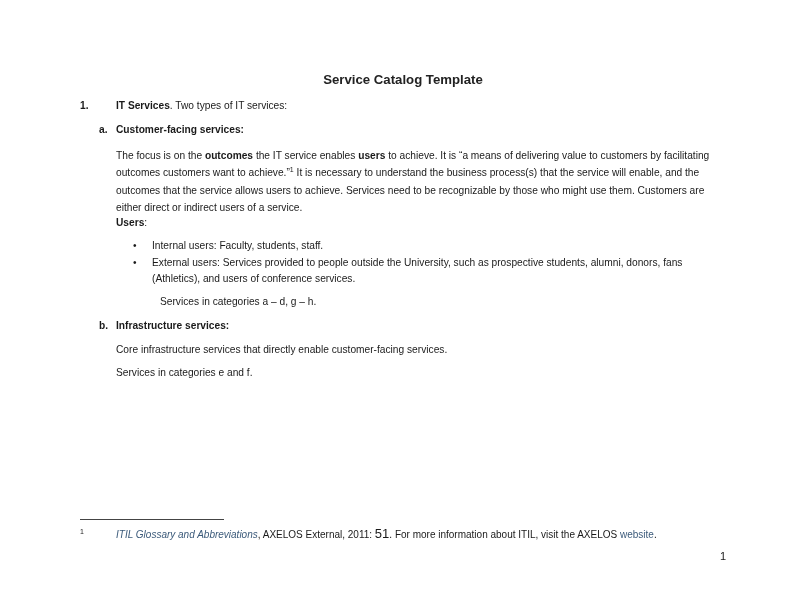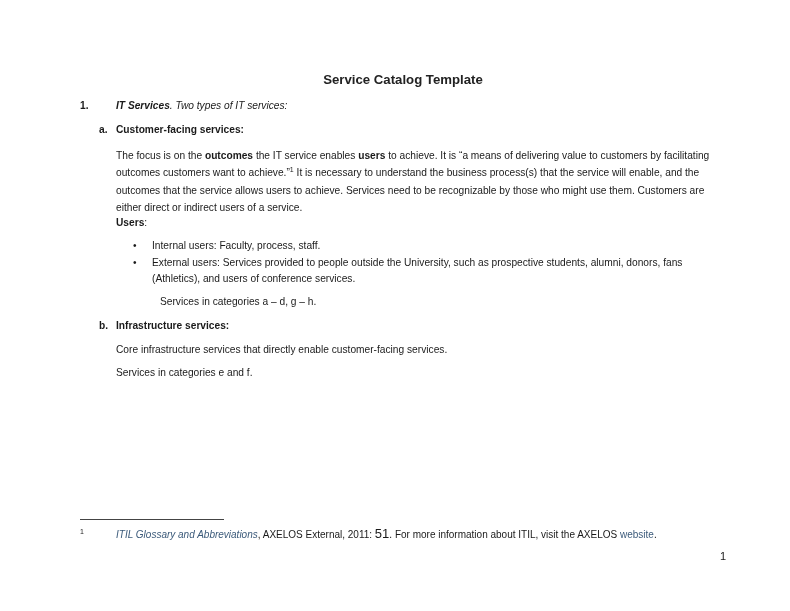--- a/index.html
+++ b/index.html
@@ -5,21 +5,21 @@
     html, body { margin: 0; padding: 0; background: #ffffff; }
     body {
       width: 790px; height: 611px; position: relative; overflow: hidden;
       font-family: "Liberation Sans", sans-serif; color: #1a1a1a;
       font-size: 10.2px;
     }
     .page { position: absolute; left: 8px; top: 0; width: 790px; height: 521px; border-radius: 11px; }
     .abs { position: absolute; white-space: nowrap; }
     .title { left: 0; width: 790px; top: 72px; text-align: center; font-weight: bold; font-size: 13.2px; color: #222; }
     .num1 { left: 72px; top: 100px; font-weight: bold; }
-    .line1 { left: 108px; top: 100px; font-style: italic; }
+    .line1 { left: 108px; top: 100px; }
     .suba { left: 91px; top: 124px; font-weight: bold; }
     .subatxt { left: 108px; top: 124px; font-weight: bold; }
     .para { left: 108px; top: 147px; width: 600px; white-space: normal; line-height: 17.3px; }
     .para b { font-weight: bold; }
     sup { font-size: 7px; vertical-align: 4px; line-height: 0; }
     .users { left: 108px; top: 217px; }
     .users b { font-weight: bold; }
     .bullet { left: 125px; }
     .btext { left: 144px; }
     .b1 { top: 240px; }
@@ -47,21 +47,21 @@
   <div class="abs line1"><b>IT Services</b><span>. Two types of IT services:</span></div>
 
   <div class="abs suba">a.</div>
   <div class="abs subatxt">Customer-facing services:</div>
 
   <div class="abs para"><span>The focus is on the </span><b>outcomes</b><span> the IT service enables </span><b>users</b><span> to achieve. It is “a means of delivering value to customers by facilitating outcomes customers want to achieve.”</span><sup>1</sup><span> It is necessary to understand the business process(s) that the service will enable, and the outcomes that the service allows users to achieve. Services need to be recognizable by those who might use them. Customers are either direct or indirect users of a service.</span></div>
 
   <div class="abs users"><b>Users</b><span>:</span></div>
 
   <div class="abs bullet b1">•</div>
-  <div class="abs btext b1">Internal users: Faculty, process, staff.</div>
+  <div class="abs btext b1">Internal users: Faculty, students, staff.</div>
 
   <div class="abs bullet b2">•</div>
   <div class="abs btext b2">External users: Services provided to people outside the University, such as prospective students, alumni, donors, fans</div>
   <div class="abs btext b2b">(Athletics), and users of conference services.</div>
 
   <div class="abs svc1">Services in categories a – d, g – h.</div>
 
   <div class="abs subb">b.</div>
   <div class="abs subbtxt">Infrastructure services:</div>
 

